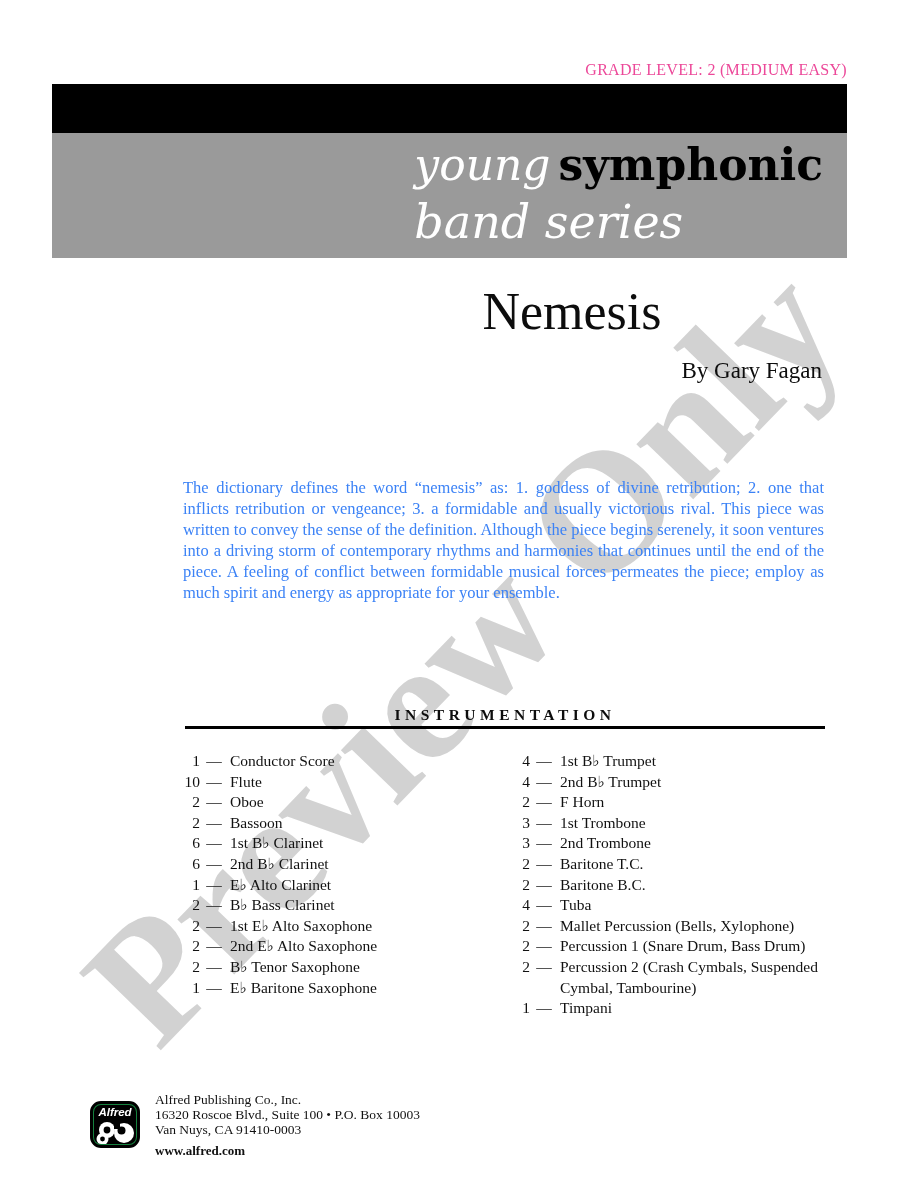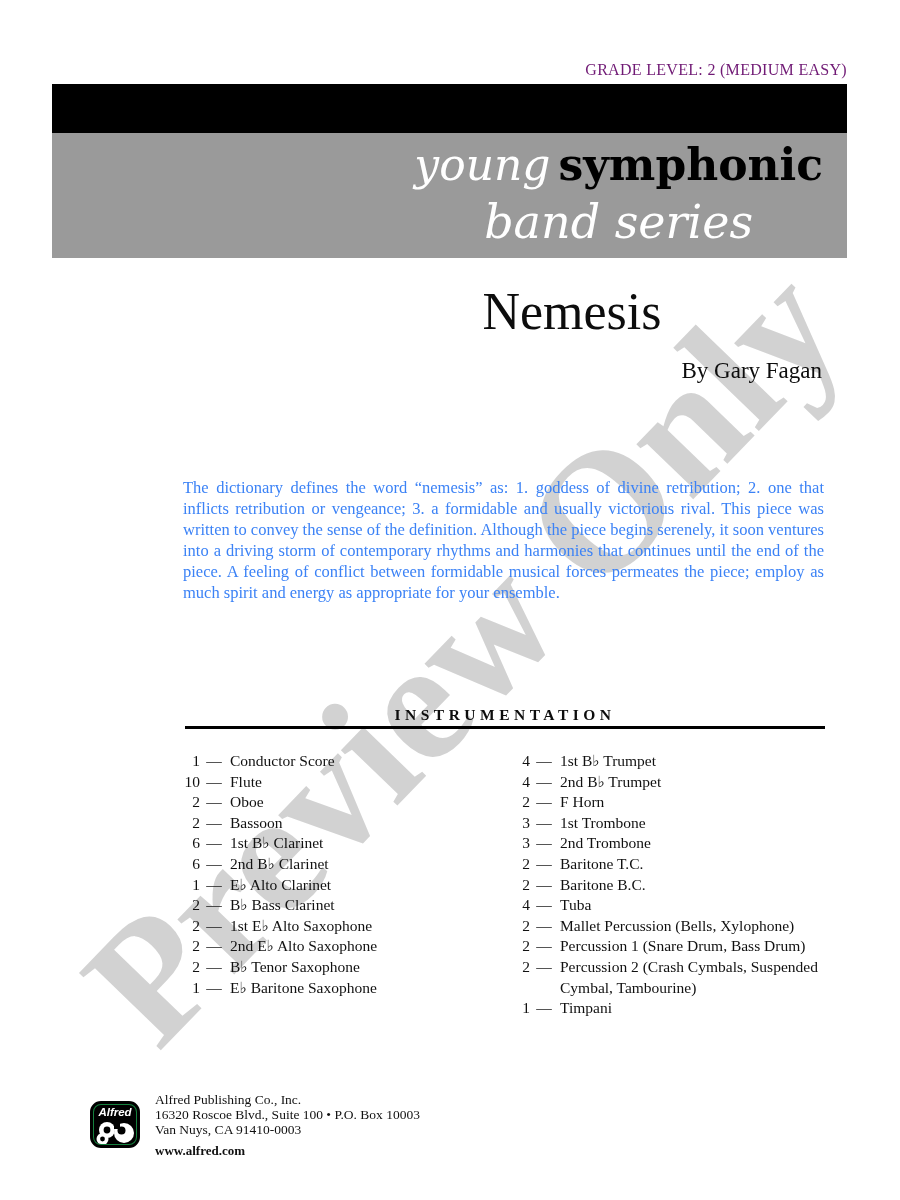--- a/index.html
+++ b/index.html
@@ -13,21 +13,21 @@
     color: #111111;
   }
 
   
   .grade-level {
     position: absolute;
     top: 61px;
     right: 53px;
     font-size: 16px;
     letter-spacing: 0.3px;
-    color: #701a75;
+    color: #ec4899;
     z-index: 3;
     white-space: nowrap;
   }
 
   
   .bar-black {
     position: absolute;
     left: 52px; top: 84px;
     width: 795px; height: 49px;
     background: #000000;
@@ -37,21 +37,21 @@
     position: absolute;
     left: 52px; top: 133px;
     width: 795px; height: 125px;
     background: #9a9a9a;
     z-index: 1;
   }
   .banner-text {
     position: absolute;
     top: 143px;
     right: 77px;
-    text-align: center;
+    text-align: left;
     z-index: 3;
     line-height: 1;
     font-family: "DejaVu Serif", serif;
   }
   .banner-line1 { font-size: 44px; white-space: nowrap; }
   .banner-word-light {
     font-style: italic;
     color: #ffffff;
     padding-right: 8px;
   }

